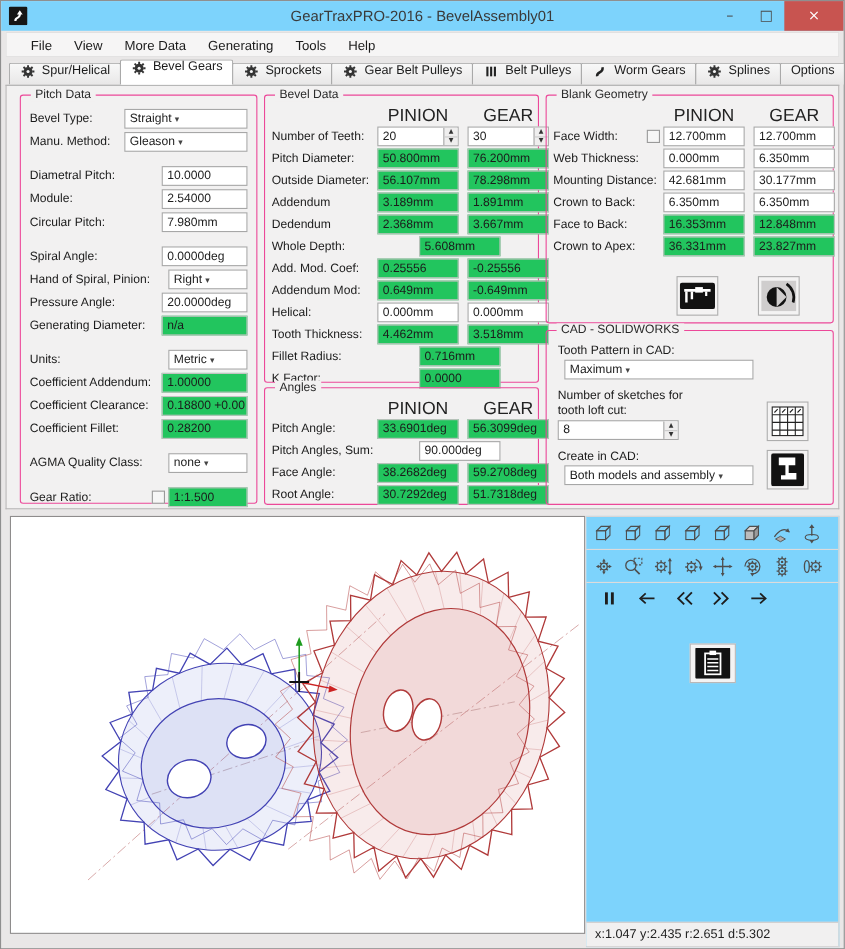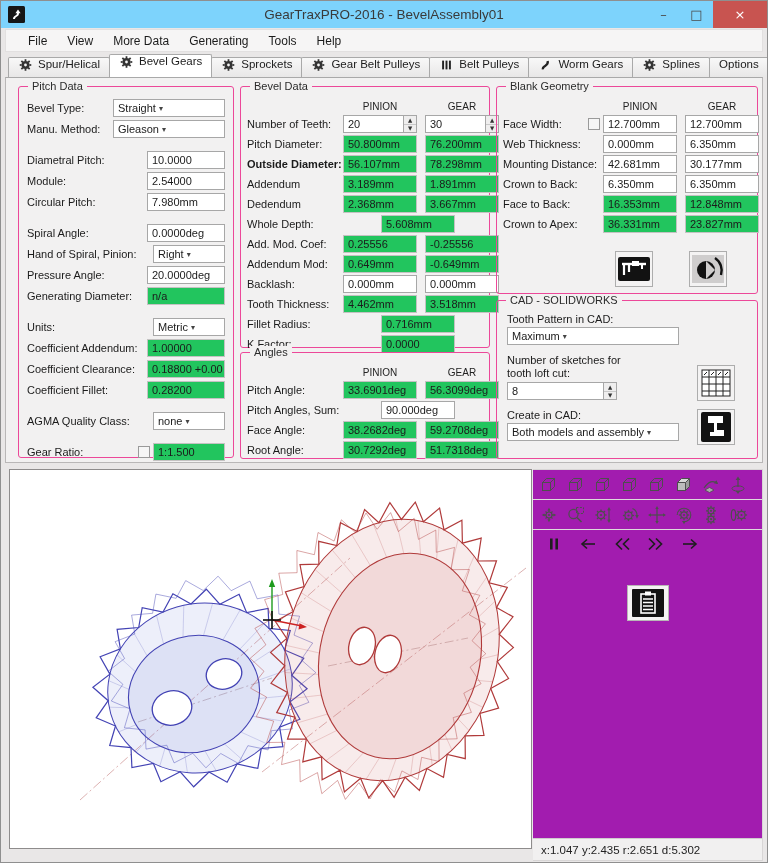--- a/index.html
+++ b/index.html
@@ -30,42 +30,42 @@
 .flabel{flex:1;font-size:11px;white-space:nowrap}
 .pgap{height:9px}
 .ctl{height:18px;border:1px solid #a7a7a7;background:#fff;display:flex;align-items:center;padding:0 4px;font-size:11px;white-space:nowrap;overflow:hidden;flex:none}
 .ctl.ro{background:#22c55e;border-color:#c4c2c2}
 .dd{}
 .dda{font-size:8px;color:#444;margin-left:3px;font-family:"DejaVu Sans",sans-serif}
 .w112{width:112px}.w78{width:78px}.w72{width:72px}
 .cb{width:12px;height:12px;border:1px solid #9a9a9a;background:#f6f6f6;margin-right:3px;flex:none}
 
 .brow{display:flex;align-items:center;height:18px;margin:2px 6px}
-.brow.hdr{height:14px;margin-top:2px;font-size:10px}
+.brow.hdr{height:14px;margin-top:2px;font-size:16px}
 .blabel{flex:none;white-space:nowrap;overflow:hidden}
 .bhead{width:74px;text-align:center;flex:none;color:#222}
 .ml8{margin-left:8px}
 .bval{width:74px;flex:none}
 .spin{position:relative;padding-right:15px}
 .spin-btns{position:absolute;top:0;right:0;bottom:0;width:13px;border-left:1px solid #a7a7a7;display:flex;flex-direction:column;background:#efeeee}
 .spin-btns span{flex:1;display:flex;align-items:center;justify-content:center;font-size:5.5px;color:#333;font-family:"DejaVu Sans",sans-serif}
 .spin-btns span:first-child{border-bottom:1px solid #c9c9c9}
 
 .iconbtn{width:38px;height:36px;border:1px solid #adadad;background:#f4f3f3;display:flex;align-items:center;justify-content:center}
 .bg-btnrow{position:absolute;left:118px;bottom:6px;display:flex;gap:36px}
 
 .cad-label{margin:2px 10px 2px;font-size:11px}
 .cad-label.wrap{width:130px;line-height:13px}
-.cad-dd{margin-left:10px;width:172px}
+.cad-dd{margin-left:16px;width:172px}
 .cad-spin{margin-left:10px;width:110px}
 .cad-btn1{position:absolute;right:22px;top:64px}
 .cad-btn2{position:absolute;right:22px;top:108px}
 
 .canvas{position:absolute;left:8px;top:468px;width:523px;height:380px;background:#fff;border:1px solid #8e8c8c}
-.rightpanel{position:absolute;left:532px;top:468px;width:230px;height:392px;background:#a21caf;border:1px solid #d8d6d6;border-left:none}
+.rightpanel{position:absolute;left:532px;top:468px;width:230px;height:392px;background:#7dd3fc;border:1px solid #d8d6d6;border-left:none}
 .tbrow{display:flex;align-items:center;height:30px;border-bottom:1px solid #dddbdb;padding:0 2px}
 .tbtn{width:27px;height:27px;display:flex;align-items:center;justify-content:center}
 .playrow{display:flex;align-items:center;height:27px;padding:0 4px}
 .pbtn{width:34px;height:25px;display:flex;align-items:center;justify-content:center}
 .clipwrap{display:flex;justify-content:center;margin-top:28px}
 .clipbtn{width:42px;height:36px;border:1px solid #b9b7b7;background:#f4f3f3;display:flex;align-items:center;justify-content:center}
 .statusbar{position:absolute;left:0;right:0;bottom:0;height:22px;border-top:1px solid #cfcdcd;background:#f1f0f0;display:flex;align-items:center;padding-left:8px;font-size:11.5px;color:#222}
 </style>
 </head>
 <body>
@@ -316,21 +316,21 @@
                 <span>▼</span>
               </div>
             </div>
           </div>
           <div class="brow">
             <span class="blabel" style="width: 96px;">Pitch Diameter:</span>
             <div class="ctl bval ro">50.800mm</div>
             <div class="ctl bval ml8 ro">76.200mm</div>
           </div>
           <div class="brow">
-            <span class="blabel" style="width: 96px; font-weight: bold;">Outside Diameter:</span>
+            <span class="blabel" style="width: 96px;">Outside Diameter:</span>
             <div class="ctl bval ro">56.107mm</div>
             <div class="ctl bval ml8 ro">78.298mm</div>
           </div>
           <div class="brow">
             <span class="blabel" style="width: 96px;">Addendum</span>
             <div class="ctl bval ro">3.189mm</div>
             <div class="ctl bval ml8 ro">1.891mm</div>
           </div>
           <div class="brow">
             <span class="blabel" style="width: 96px;">Dedendum</span>
@@ -345,21 +345,21 @@
             <span class="blabel" style="width: 96px;">Add. Mod. Coef:</span>
             <div class="ctl bval ro">0.25556</div>
             <div class="ctl bval ml8 ro">-0.25556</div>
           </div>
           <div class="brow">
             <span class="blabel" style="width: 96px;">Addendum Mod:</span>
             <div class="ctl bval ro">0.649mm</div>
             <div class="ctl bval ml8 ro">-0.649mm</div>
           </div>
           <div class="brow">
-            <span class="blabel" style="width: 96px;">Backlash:</span>
+            <span class="blabel" style="width: 96px;">Helical:</span>
             <div class="ctl bval">0.000mm</div>
             <div class="ctl bval ml8">0.000mm</div>
           </div>
           <div class="brow">
             <span class="blabel" style="width: 96px;">Tooth Thickness:</span>
             <div class="ctl bval ro">4.462mm</div>
             <div class="ctl bval ml8 ro">3.518mm</div>
           </div>
           <div class="brow">
             <span class="blabel" style="width: 96px;">Fillet Radius:</span>

